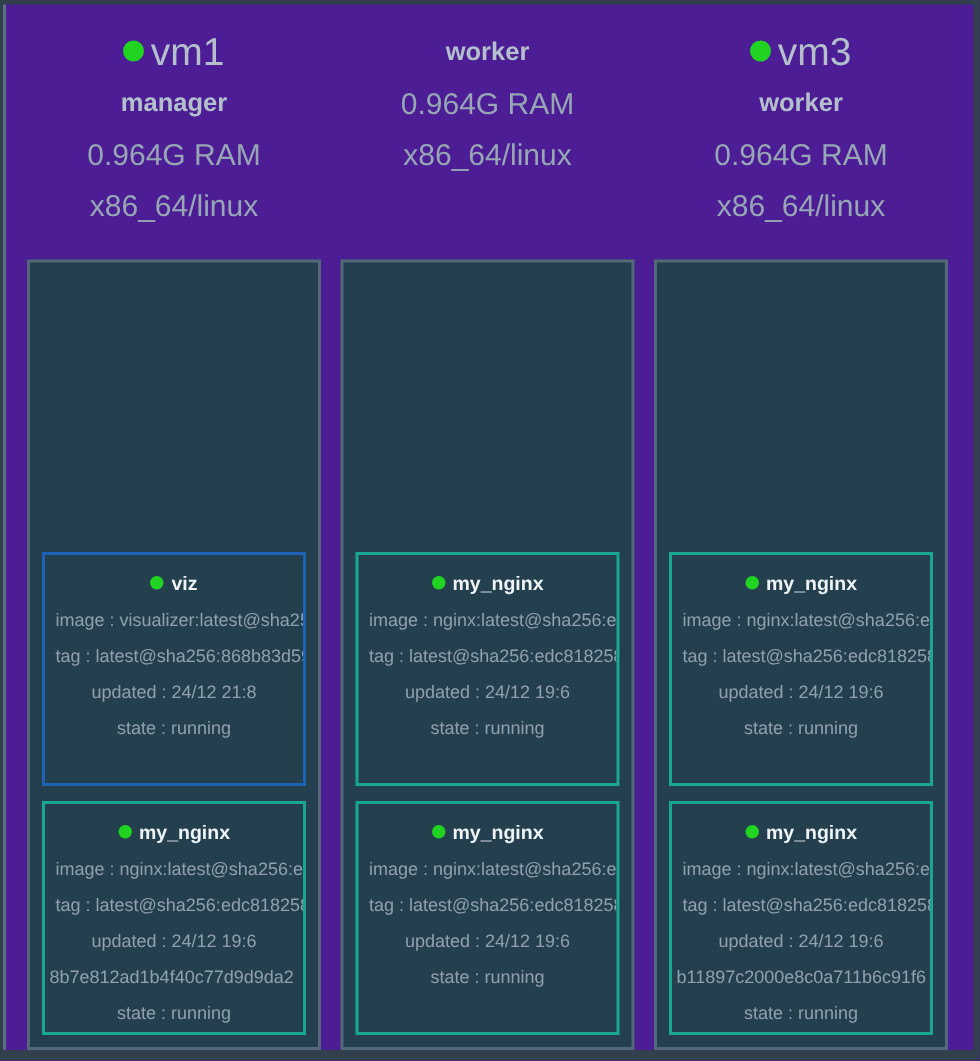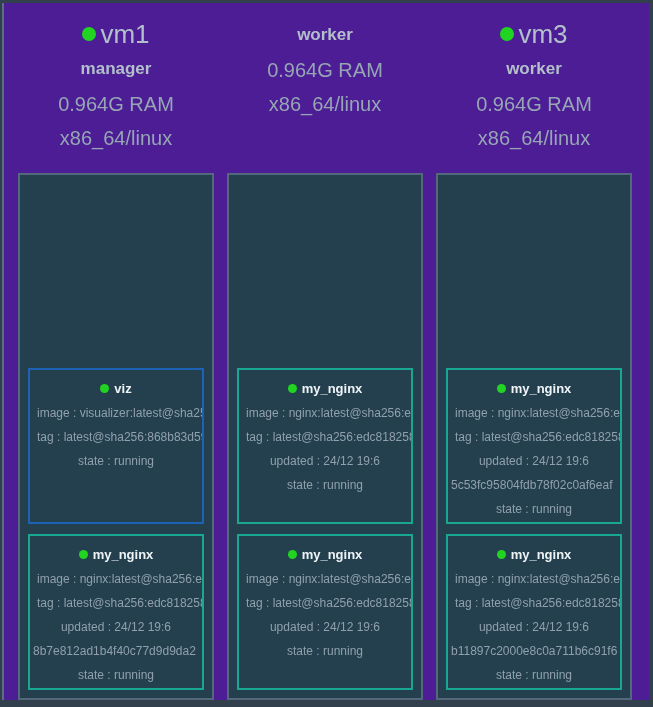--- a/index.html
+++ b/index.html
@@ -108,20 +108,21 @@
         <div class="node-arch">x86_64/linux</div>
       </header>
       <div class="node-body">
         <div class="card" style="border-color: rgb(29, 98, 181);">
           <div class="card-title">
             <span class="dot sm"></span>
             <span>viz</span>
           </div>
           <div class="ln long">image : visualizer:latest@sha25</div>
           <div class="ln long">tag : latest@sha256:868b83d59</div>
+          <div class="ln">updated : 24/12 21:8</div>
           <div class="ln">state : running</div>
         </div>
         <div class="card" style="border-color: rgb(25, 167, 148);">
           <div class="card-title">
             <span class="dot sm"></span>
             <span>my_nginx</span>
           </div>
           <div class="ln long">image : nginx:latest@sha256:ed</div>
           <div class="ln long">tag : latest@sha256:edc8182584</div>
           <div class="ln">updated : 24/12 19:6</div>
@@ -171,21 +172,20 @@
       </header>
       <div class="node-body">
         <div class="card" style="border-color: rgb(25, 167, 148);">
           <div class="card-title">
             <span class="dot sm"></span>
             <span>my_nginx</span>
           </div>
           <div class="ln long">image : nginx:latest@sha256:ed</div>
           <div class="ln long">tag : latest@sha256:edc8182584</div>
           <div class="ln">updated : 24/12 19:6</div>
-          <div class="ln hash">5c53fc95804fdb78f02c0af6eaf</div>
           <div class="ln">state : running</div>
         </div>
         <div class="card" style="border-color: rgb(25, 167, 148);">
           <div class="card-title">
             <span class="dot sm"></span>
             <span>my_nginx</span>
           </div>
           <div class="ln long">image : nginx:latest@sha256:ed</div>
           <div class="ln long">tag : latest@sha256:edc8182584</div>
           <div class="ln">updated : 24/12 19:6</div>

